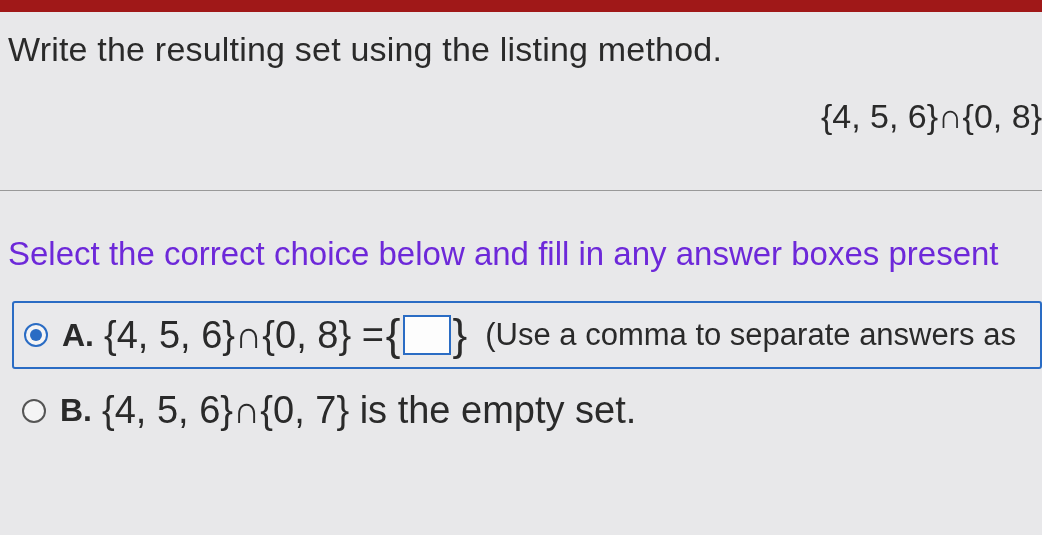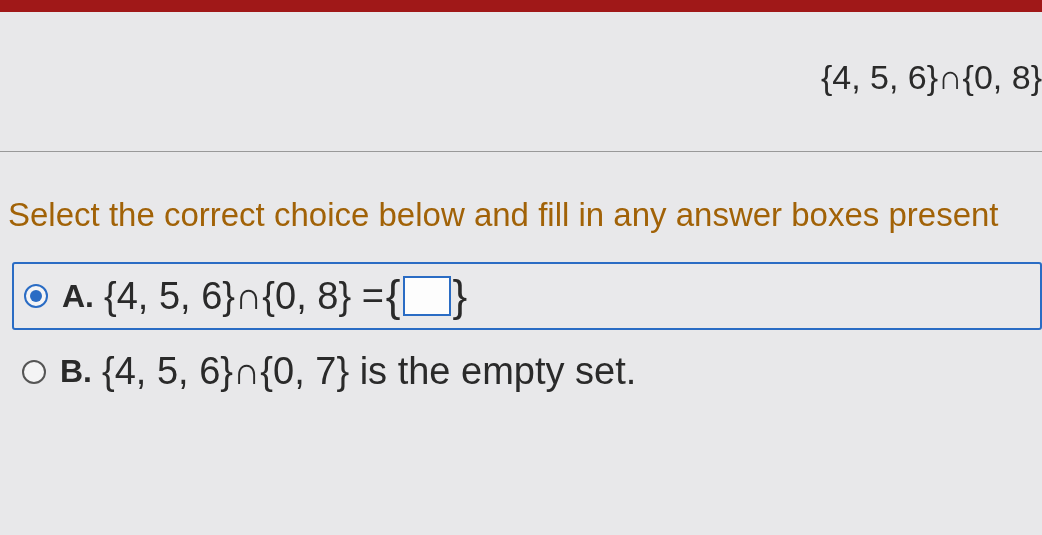--- a/index.html
+++ b/index.html
@@ -38,21 +38,21 @@
       text-align: right;
     }
     .divider {
       border: none;
       border-top: 1px solid #999;
       margin: 54px 0 0 0;
       width: 100%;
     }
     .instruction {
       font-size: 33px;
-      color: #a16207;
+      color: #6d28d9;
       padding: 44px 0 0 8px;
       white-space: nowrap;
       font-weight: 400;
     }
     .choices {
       margin: 28px 0 0 12px;
     }
     .choice-row {
       display: flex;
       align-items: center;
@@ -135,39 +135,41 @@
       padding: 8px 0 0 10px;
     }
   </style>
 </head>
 <body>
 
 <div class="red-banner"></div>
 
 <div class="content">
 
+  <div class="question-prompt">Write the resulting set using the listing method.</div>
 
   <div class="expression">{4, 5, 6}∩{0, 8}</div>
 
   <hr class="divider">
 
   <div class="instruction">Select the correct choice below and fill in any answer boxes present</div>
 
   <div class="choices">
 
     <div class="choice-row">
       <div class="choice-a-box">
         <span class="radio selected"></span>
         <span class="choice-label">A.</span>
         <span class="choice-text">{4, 5, 6}∩{0, 8} =</span>
         <span class="answer-box-wrap">
           <span class="curly">{</span>
           <input class="answer-input" type="text" value="" style="">
           <span class="curly">}</span>
         </span>
+        <span class="hint">(Use a comma to separate answers as</span>
       </div>
     </div>
 
     <div class="choice-b-row">
       <span class="radio unselected"></span>
       <span class="choice-label">B.</span>
       <span class="choice-text">{4, 5, 6}∩{0, 7} is the empty set.</span>
     </div>
 
   </div>

